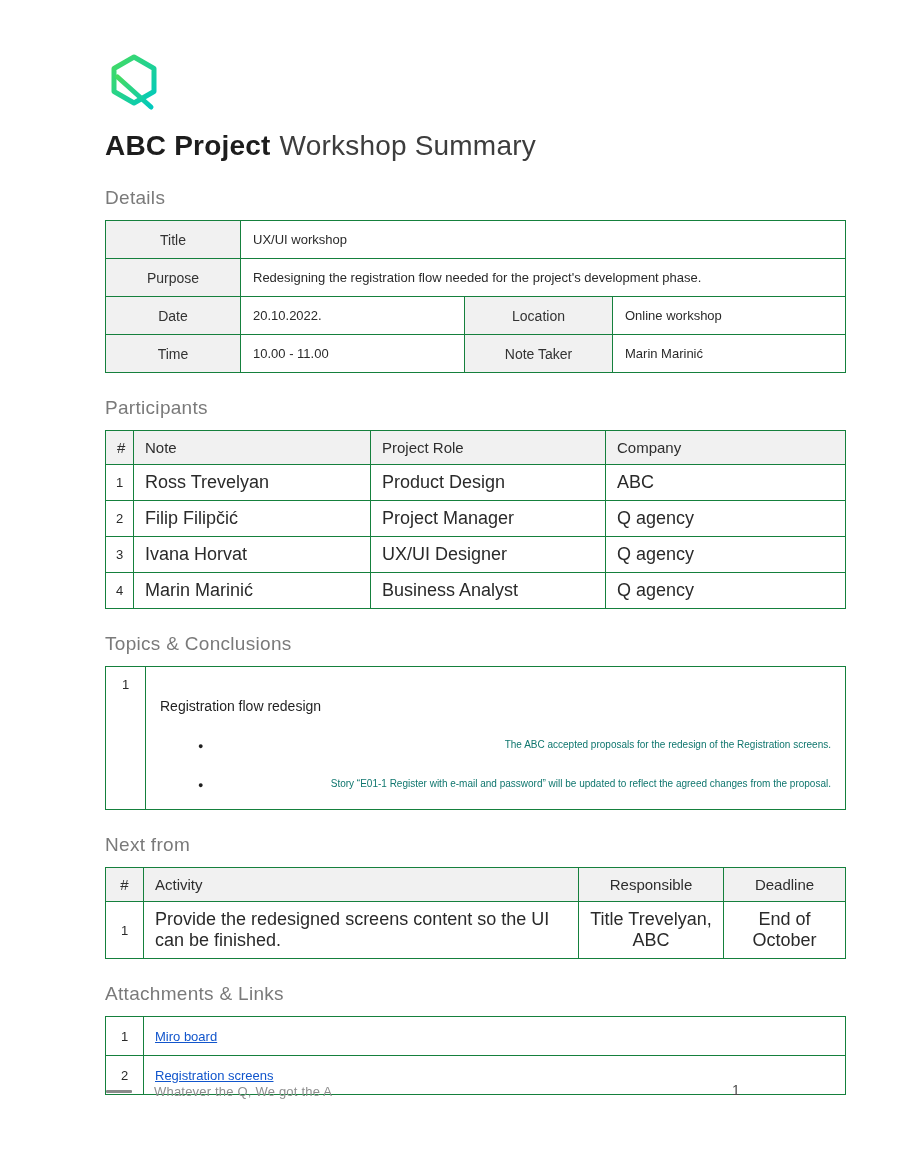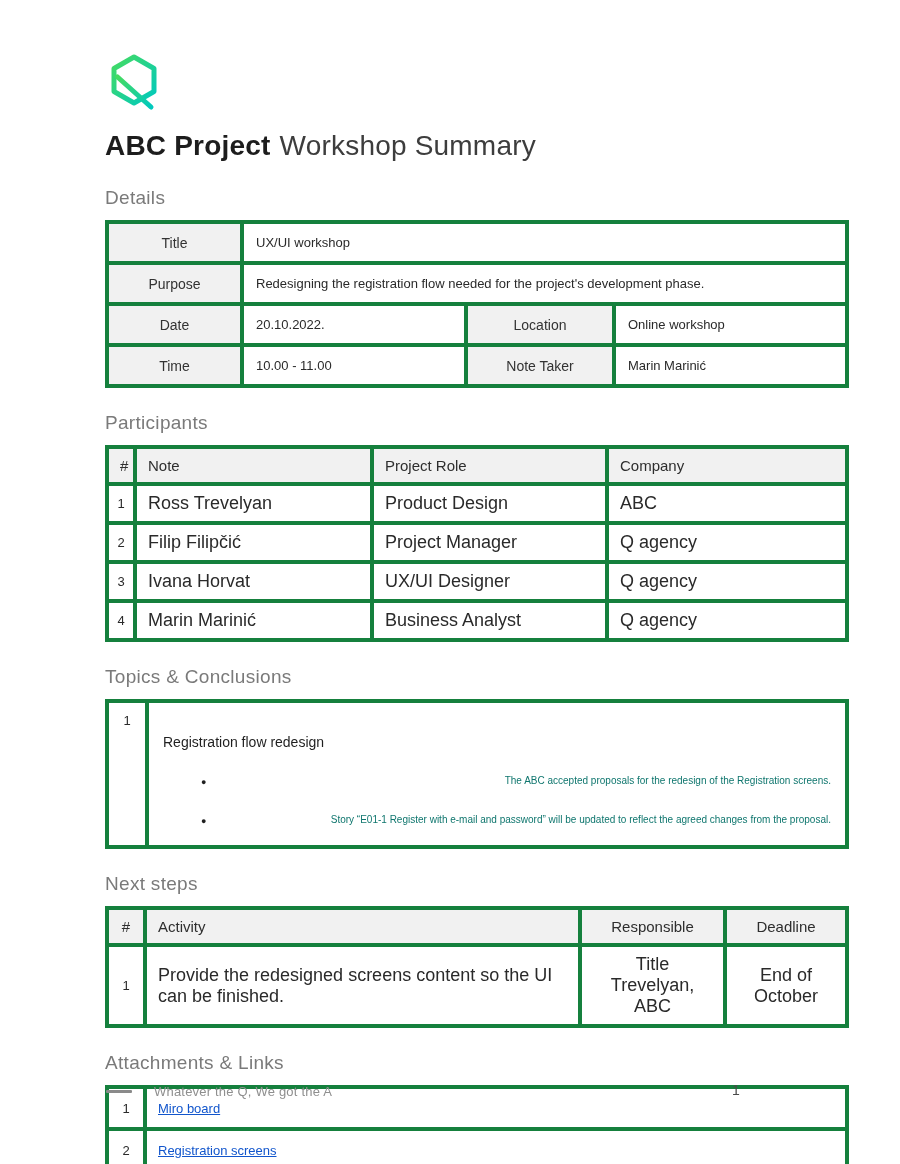--- a/index.html
+++ b/index.html
@@ -7,21 +7,21 @@
     width:900px;height:1164px;background:#fff;position:relative;
     box-sizing:border-box;padding:52px 55px 0 105px;
     font-family:"Liberation Sans",sans-serif;color:#2b2b2b;overflow:hidden;
   }
   .logo{display:block;}
   h1.doc-title{margin:14px 0 0;font-size:28px;line-height:1.25;font-weight:400;color:#3d3d3d;letter-spacing:.2px;}
   .title-bold{font-weight:700;color:#1d1d1d;}
   .title-rest{margin-left:9px;}
   h2.section{font-size:19px;font-weight:400;color:#7a7a7a;margin:24px 0 11px;letter-spacing:.3px;}
   table{border-collapse:collapse;table-layout:fixed;width:740px;}
-  td,th{border:4px solid #15803d;box-sizing:border-box;vertical-align:middle;overflow:hidden;}
+  td,th{border:1px solid #15803d;box-sizing:border-box;vertical-align:middle;overflow:hidden;}
   
   .lbl{background:#f1f1f1;text-align:center;font-size:14px;color:#333;padding:9px 8px;}
   .val{font-size:13px;padding:11px 12px;color:#2a2a2a;text-align:left;}
   
   th{background:#f1f1f1;font-weight:400;font-size:15px;color:#2e2e2e;padding:8px 11px;text-align:left;}
   th.center,td.center{text-align:center;}
   td.cell{font-size:18px;padding:7px 11px;color:#2a2a2a;}
   td.num{font-size:13px;text-align:center;padding:7px 4px;color:#2a2a2a;}
   
   .topic-num{vertical-align:top;text-align:center;font-size:13px;padding:10px 4px;color:#2a2a2a;}
@@ -144,21 +144,21 @@
         <div class="topic-title">Registration flow redesign</div>
         <ul class="bullets">
           <li>The ABC accepted proposals for the redesign of the Registration screens.</li>
           <li>Story “E01-1 Register with e-mail and password” will be updated to reflect the agreed changes from the proposal.</li>
         </ul>
       </td>
     </tr>
   </tbody>
     </table>
 
-  <h2 class="section">Next steps</h2>
+  <h2 class="section">Next from</h2>
   <table>
     <colgroup>
         <col style="width:38px">
         <col style="width:435px">
         <col style="width:145px">
         <col style="width:122px">
       </colgroup>
     <tbody>
         <tr>
       <th class="center">#</th>

